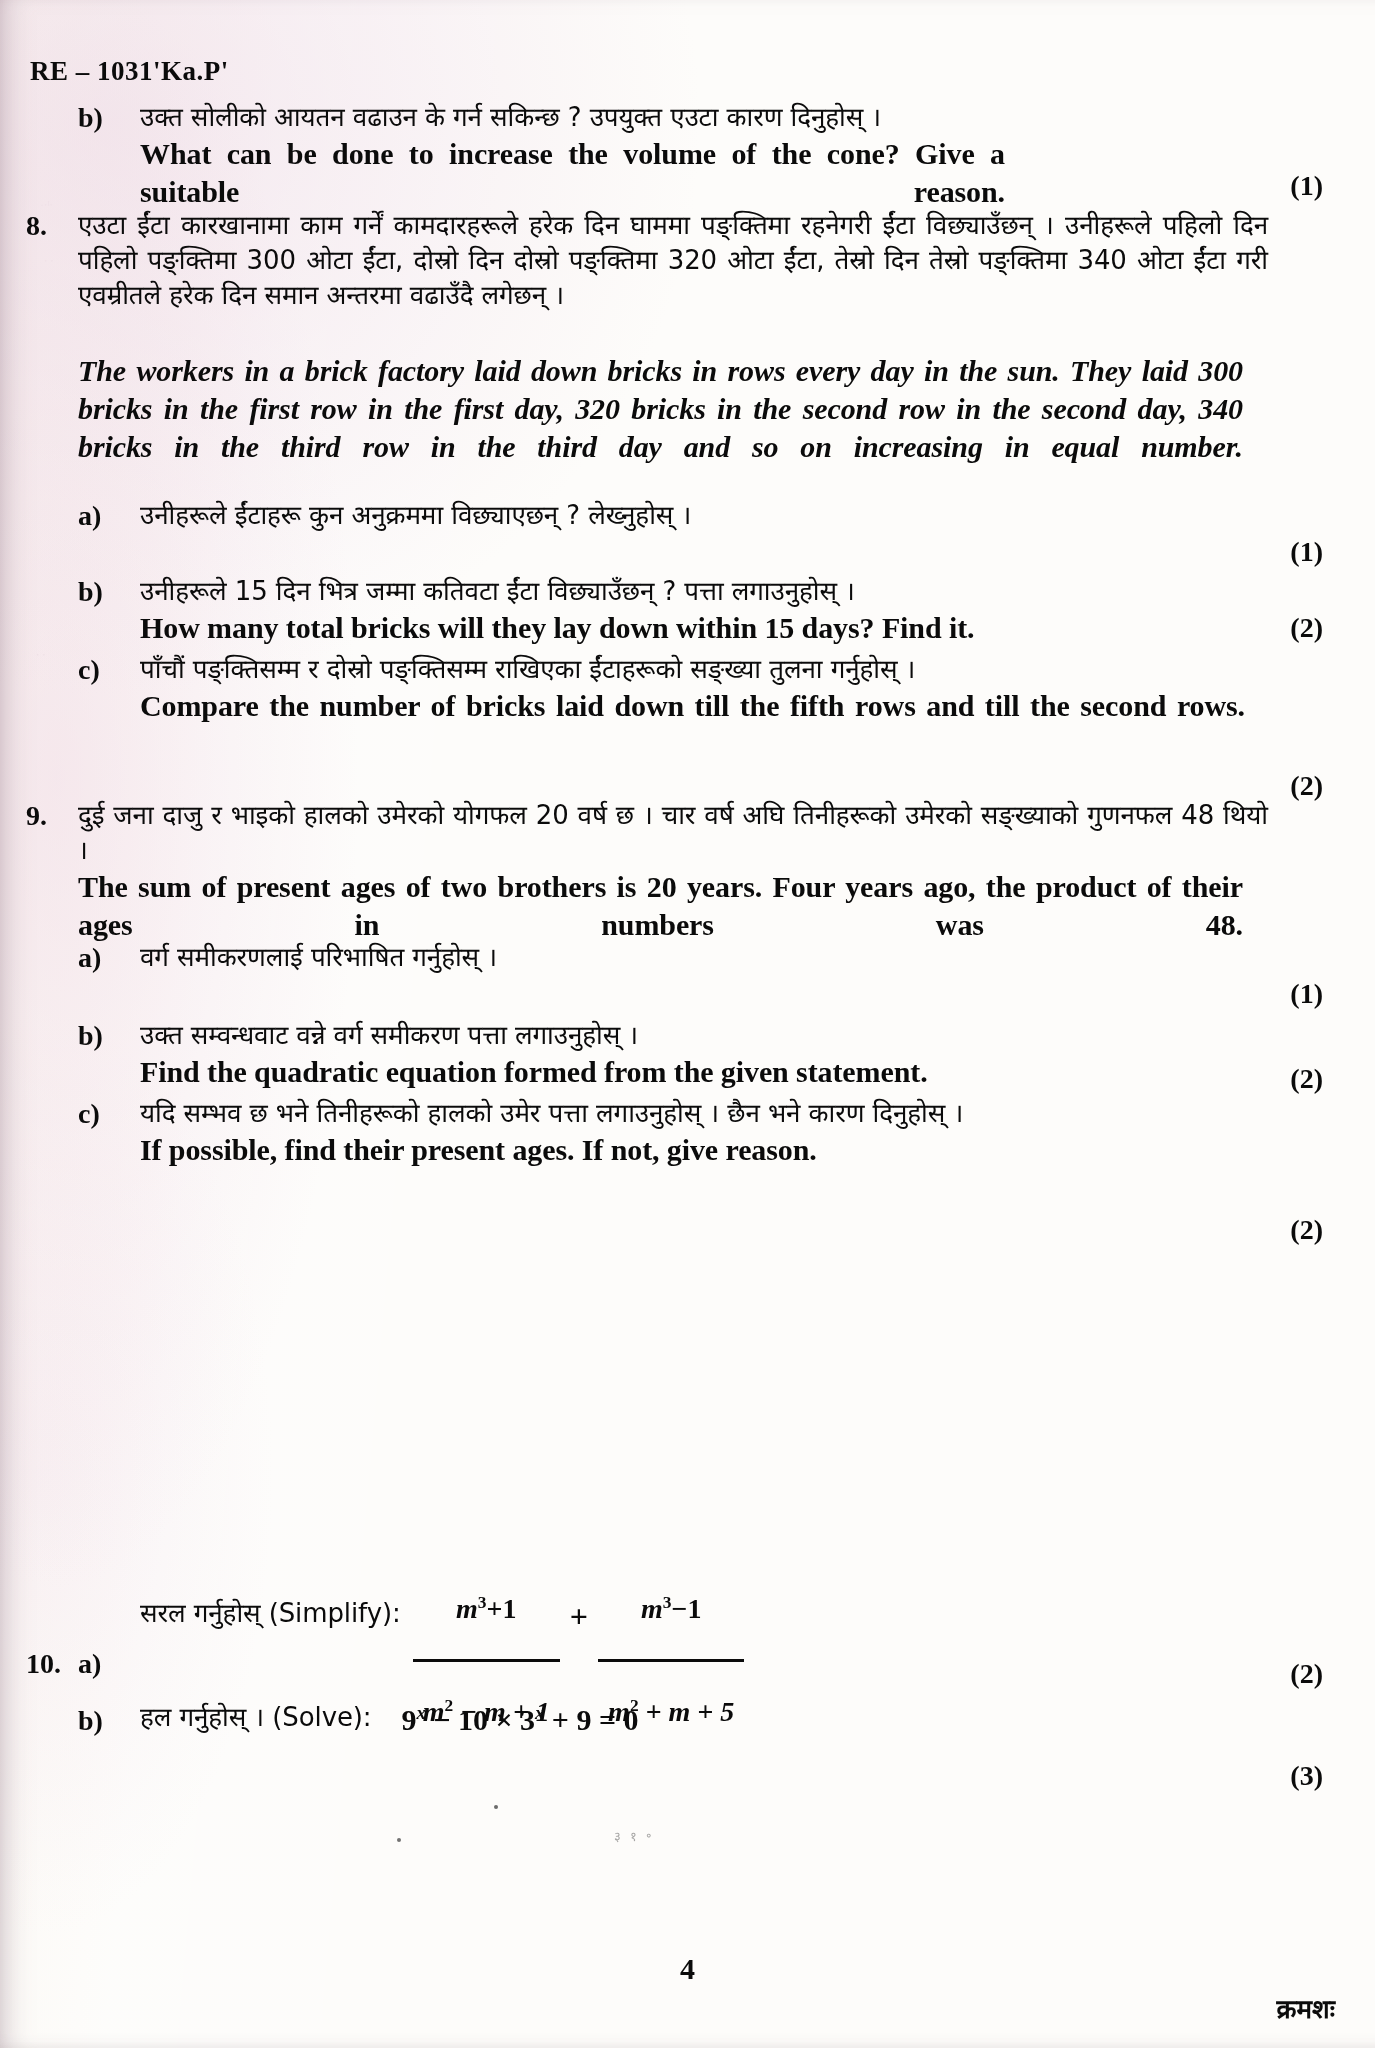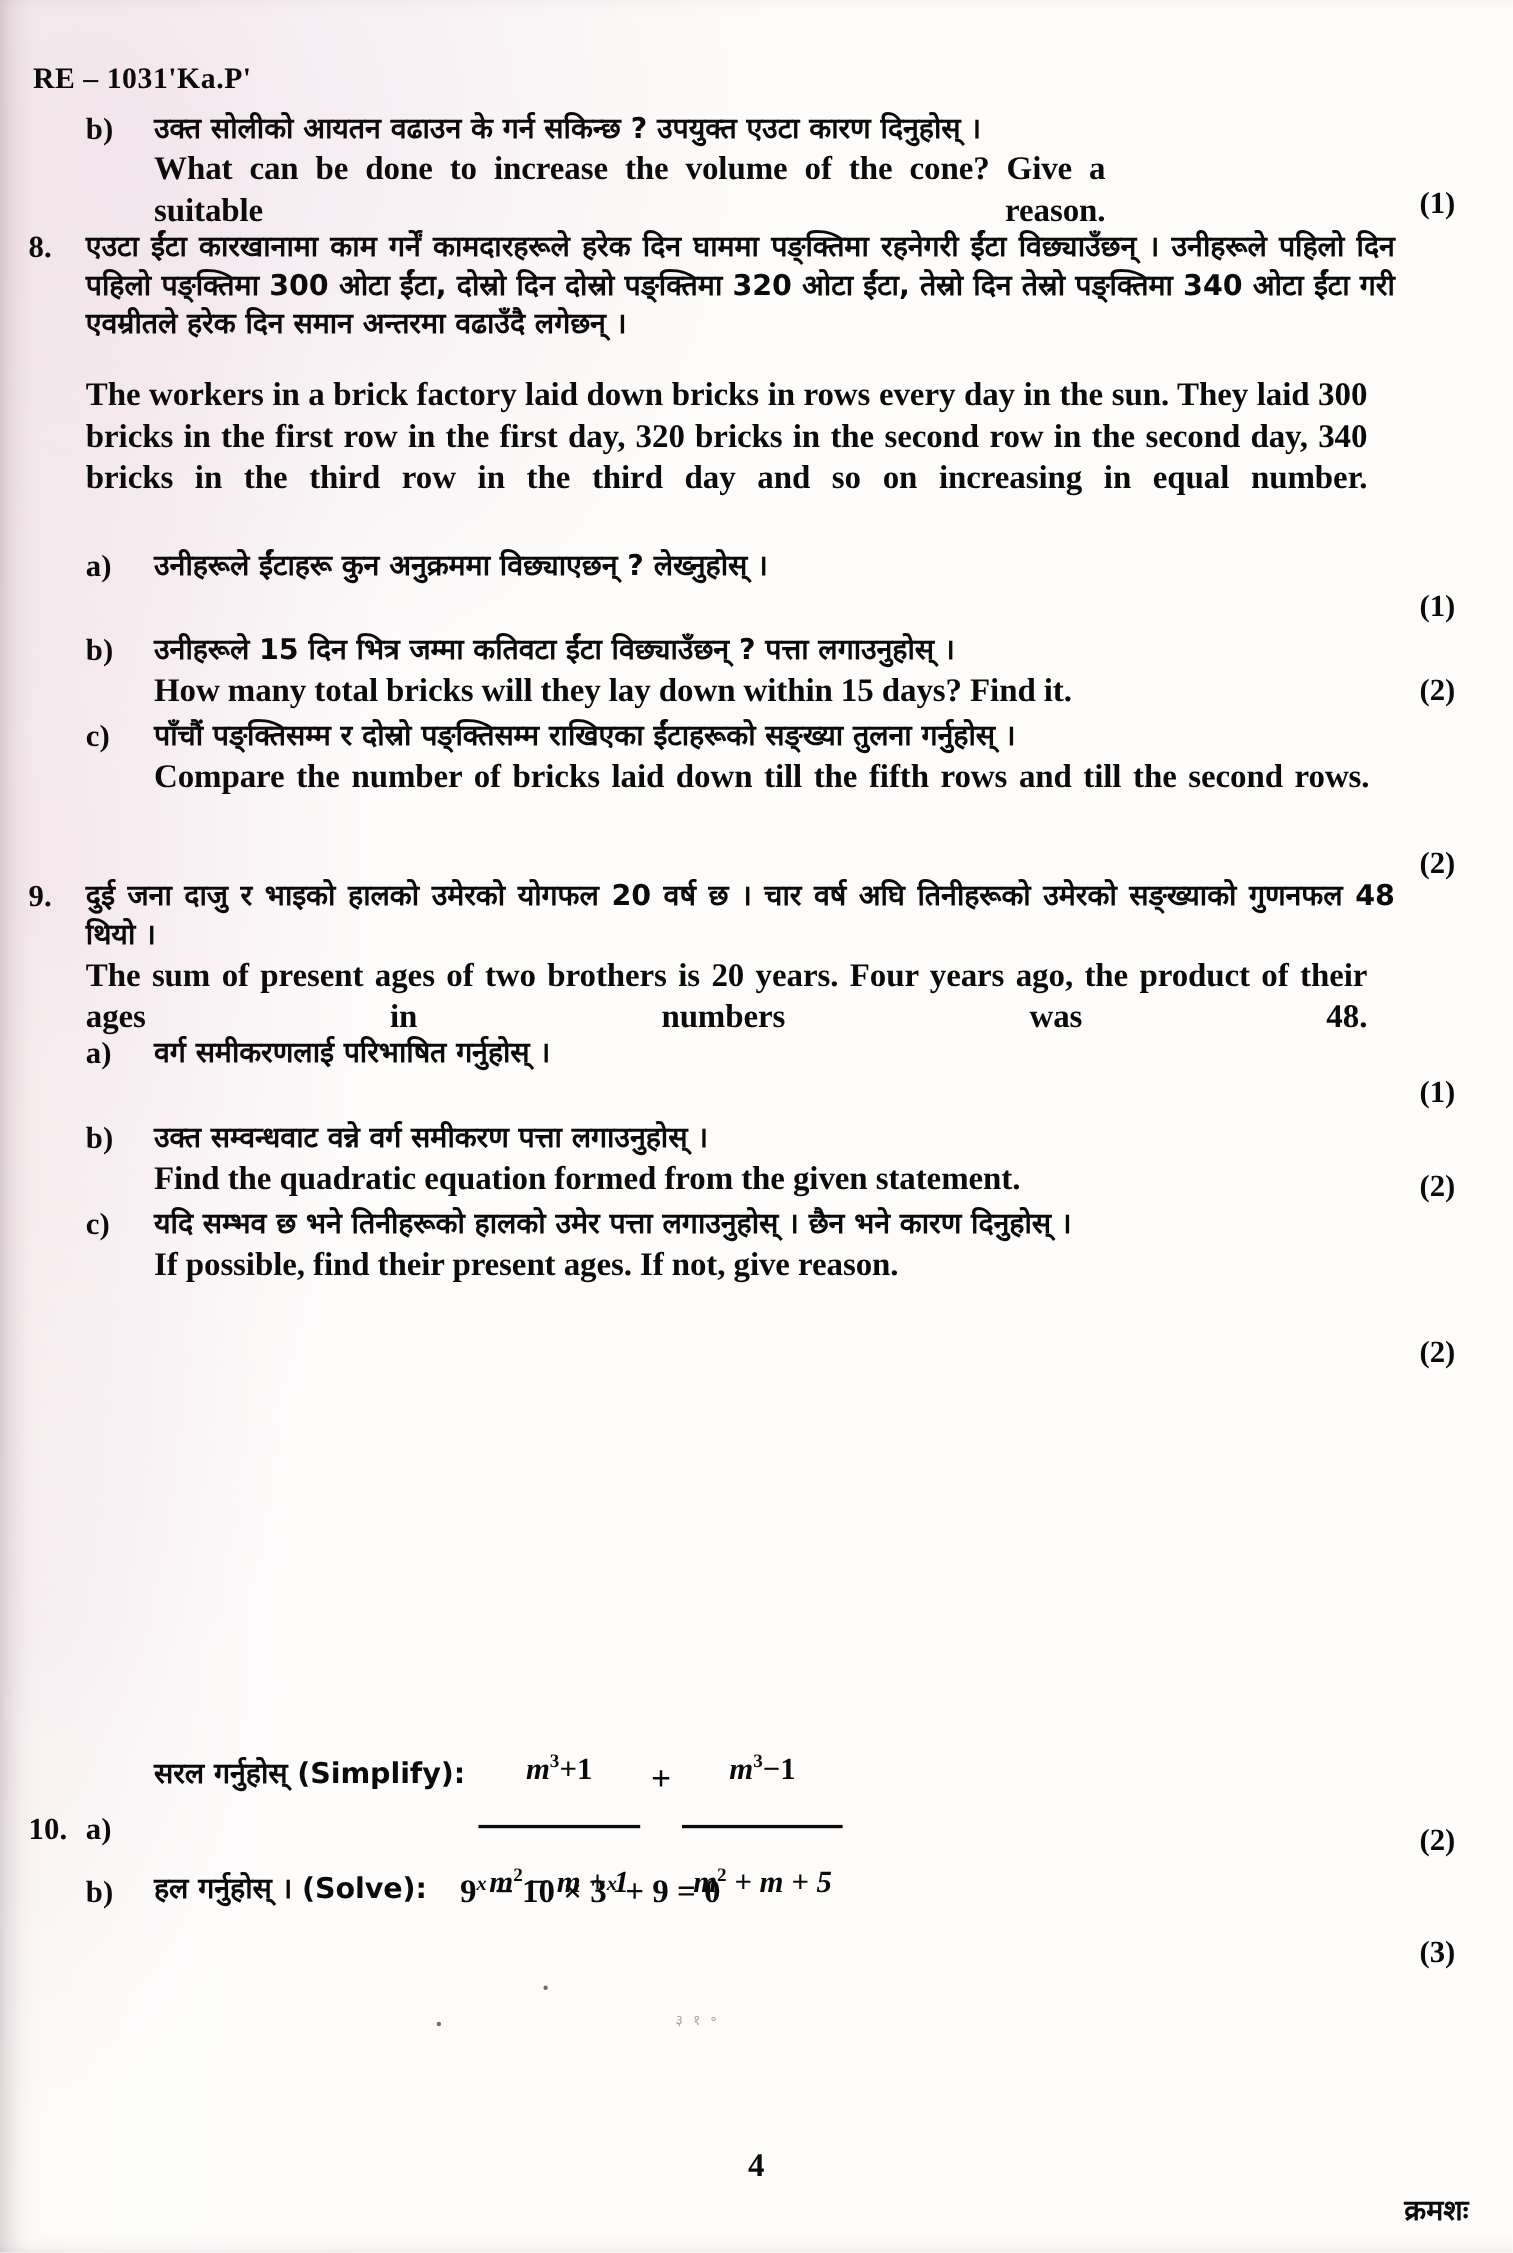--- a/index.html
+++ b/index.html
@@ -92,21 +92,21 @@
     padding-top: 2px;
   }
   .body {
     flex: 1 1 auto;
     font-size: 28px;
     line-height: 1.30;
   }
   .np {
     font-family: "DejaVu Sans", sans-serif;
     font-size: 26px;
-    font-weight: 700;
+    font-weight: 400;
     line-height: 1.34;
     letter-spacing: -0.1px;
   }
   .en {
     font-family: "Liberation Serif", serif;
     font-size: 30px;
     font-weight: 700;
     line-height: 1.26;
     letter-spacing: -0.1px;
   }
@@ -223,21 +223,21 @@
 
     <div class="q-block" style="top:208px;">
       <div class="row">
         <div class="num">8.</div>
         <div class="body" style="margin-left:0;">
           <div class="np justn" style="width:1190px;">एउटा ईंटा कारखानामा काम गर्नें कामदारहरूले हरेक दिन घाममा पङ्क्तिमा रहनेगरी ईंटा विछ्याउँछन् । उनीहरूले पहिलो दिन पहिलो पङ्क्तिमा 300 ओटा ईंटा, दोस्रो दिन दोस्रो पङ्क्तिमा 320 ओटा ईंटा, तेस्रो दिन तेस्रो पङ्क्तिमा 340 ओटा ईंटा गरी एवम्रीतले हरेक दिन समान अन्तरमा वढाउँदै लगेछन् ।</div>
         </div>
       </div>
     </div>
 
-    <div class="q-block" style="top:340px;">
+    <div class="q-block" style="top:352px;font-style:italic;">
       <div class="row" style="margin-left:78px; width:1200px;">
         <div class="body">
           <div class="en just" style="width:1165px;">The workers in a brick factory laid down bricks in rows every day in the sun. They laid 300 bricks in the first row in the first day, 320 bricks in the second row in the second day, 340 bricks in the third row in the third day and so on increasing in equal number.</div>
         </div>
       </div>
     </div>
 
     <div class="q-block" style="top:498px;">
       <div class="row">
         <div class="num"></div>

